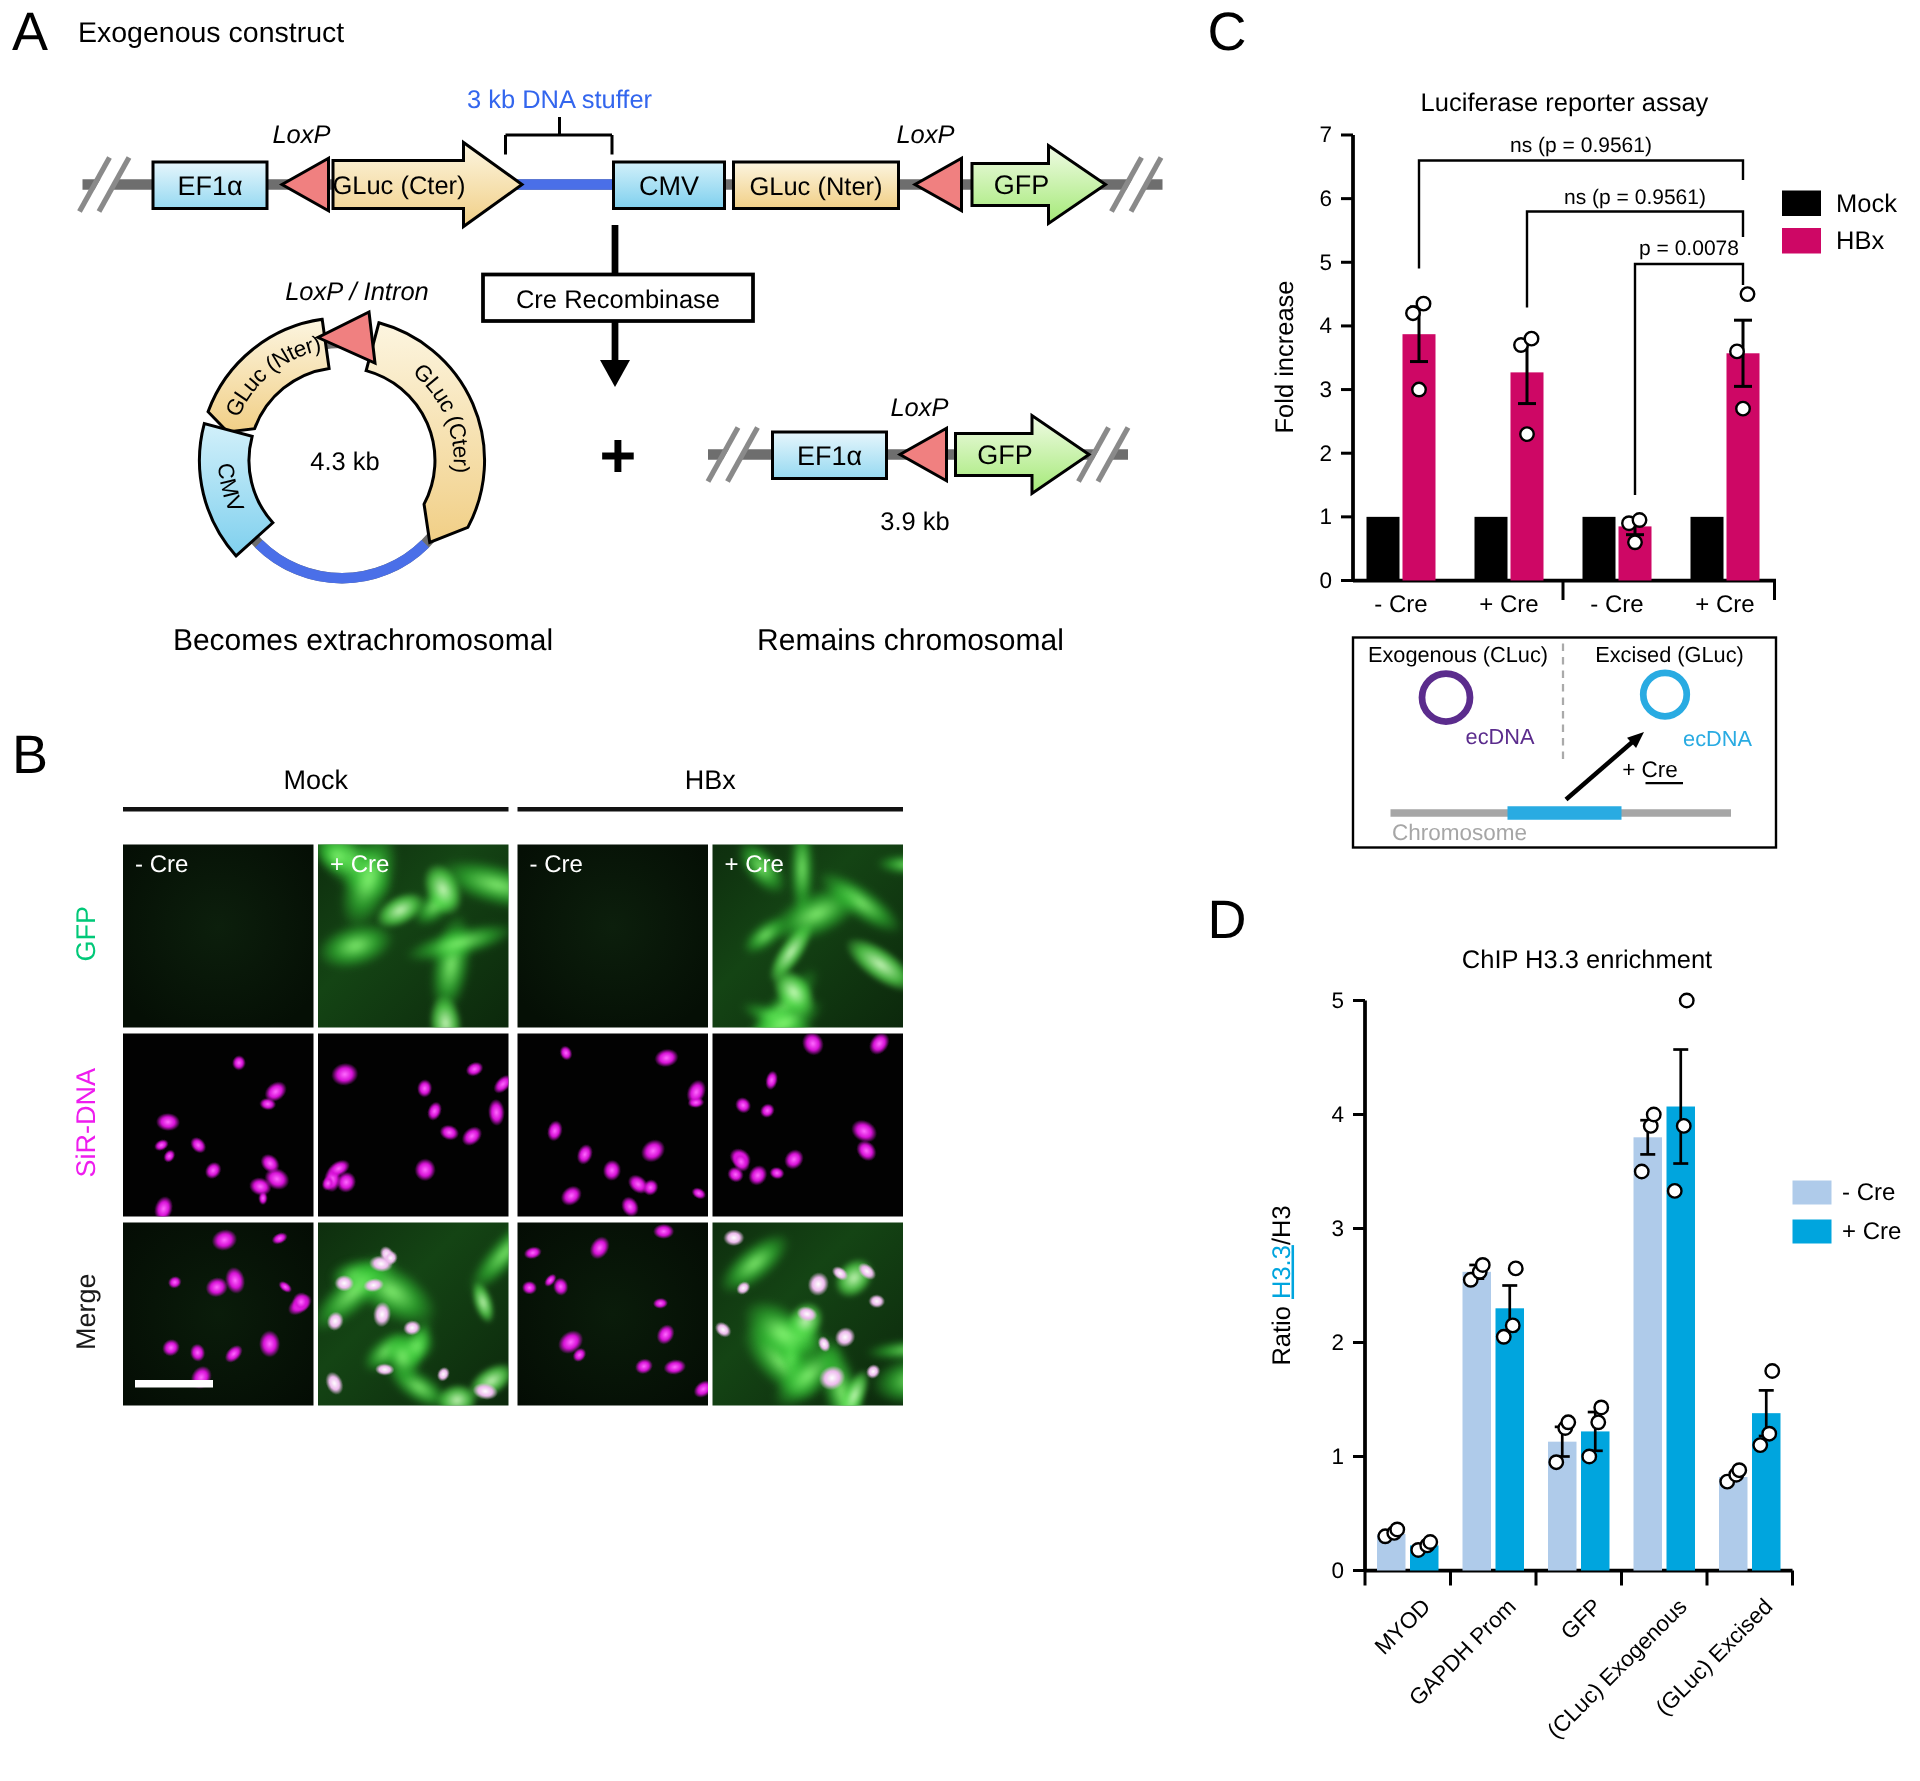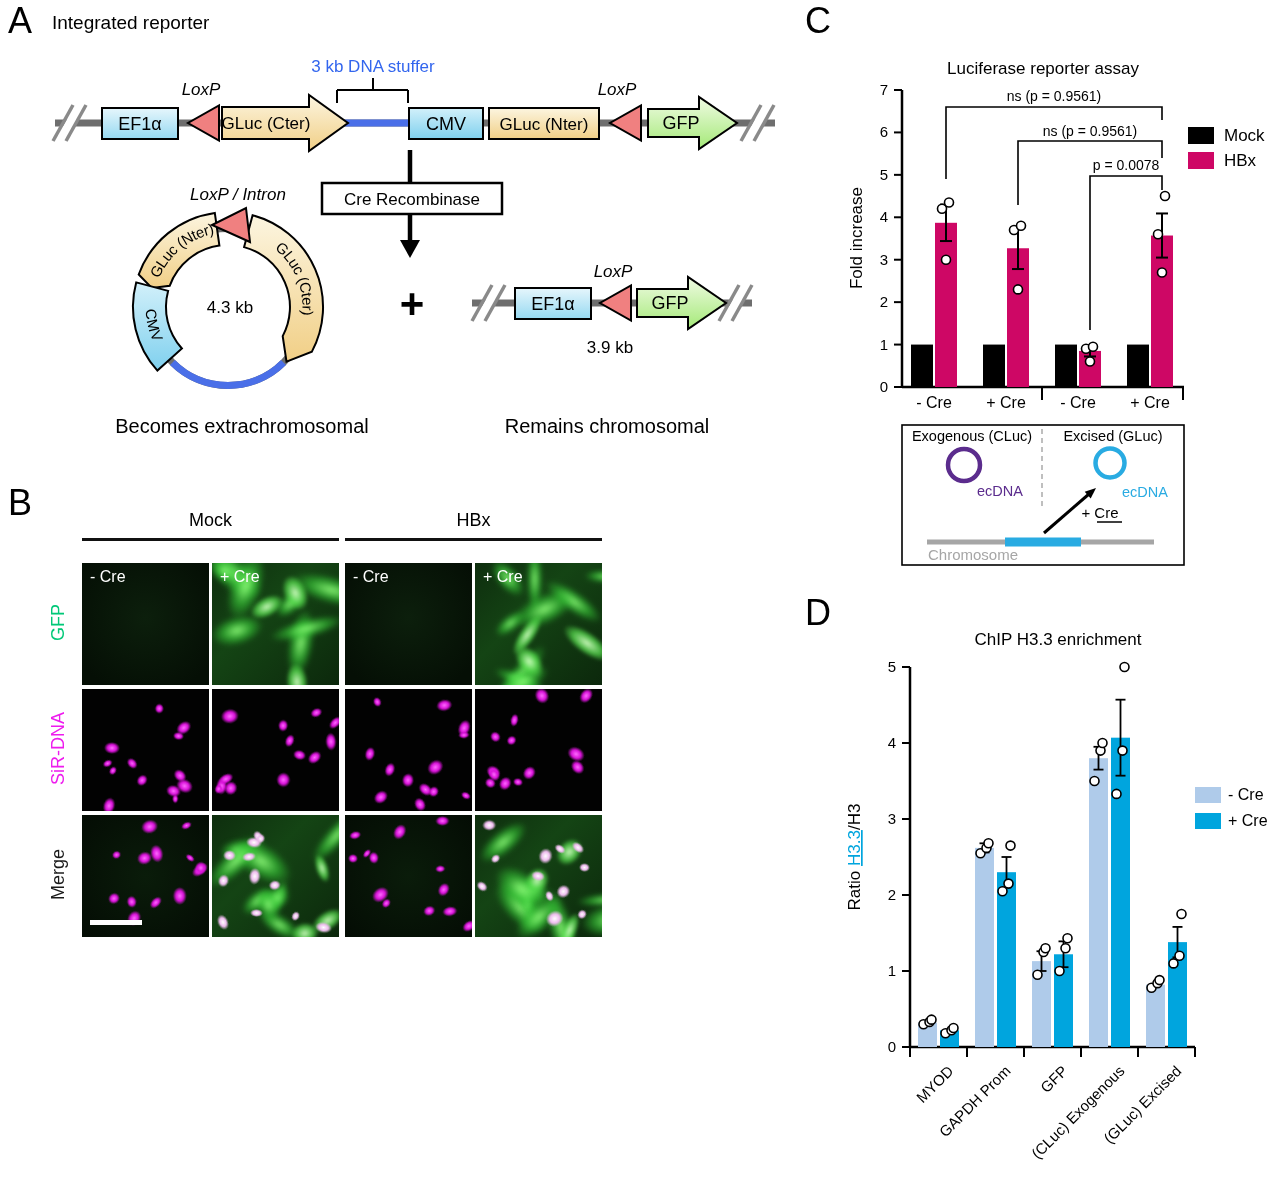--- a/index.html
+++ b/index.html
@@ -15,21 +15,21 @@
   .crelab{position:absolute;color:#fff;font-size:16px;left:8px;top:5px;z-index:5;}
   .rowlab{position:absolute;transform:rotate(-90deg);transform-origin:center;
           font-size:18px;white-space:nowrap;text-align:center;}
   .scalebar{position:absolute;background:#fff;height:5px;width:52px;z-index:6;}
   svg text{font-family:"Liberation Sans",sans-serif;}
 </style>
 </head>
 <body>
 
 <div class="abs panel-letter" style="left:8px;top:0px;">A</div>
-<div class="abs ptitle" style="left:52px;top:12px;">Integrated reporter</div>
+<div class="abs ptitle" style="left:52px;top:12px;">Exogenous construct</div>
 
 <svg class="abs" style="left:0;top:0;" width="800" height="460" viewBox="0 0 800 460">
   <defs>
     <linearGradient id="gBlue" x1="0" y1="0" x2="0" y2="1">
       <stop offset="0" stop-color="#E6F6FC"></stop>
         <stop offset="1" stop-color="#96D9F1"></stop>
     </linearGradient>
     <linearGradient id="gCyan" x1="0" y1="0" x2="0" y2="1">
       <stop offset="0" stop-color="#D2F0FA"></stop>
         <stop offset="1" stop-color="#7FD0EE"></stop>

